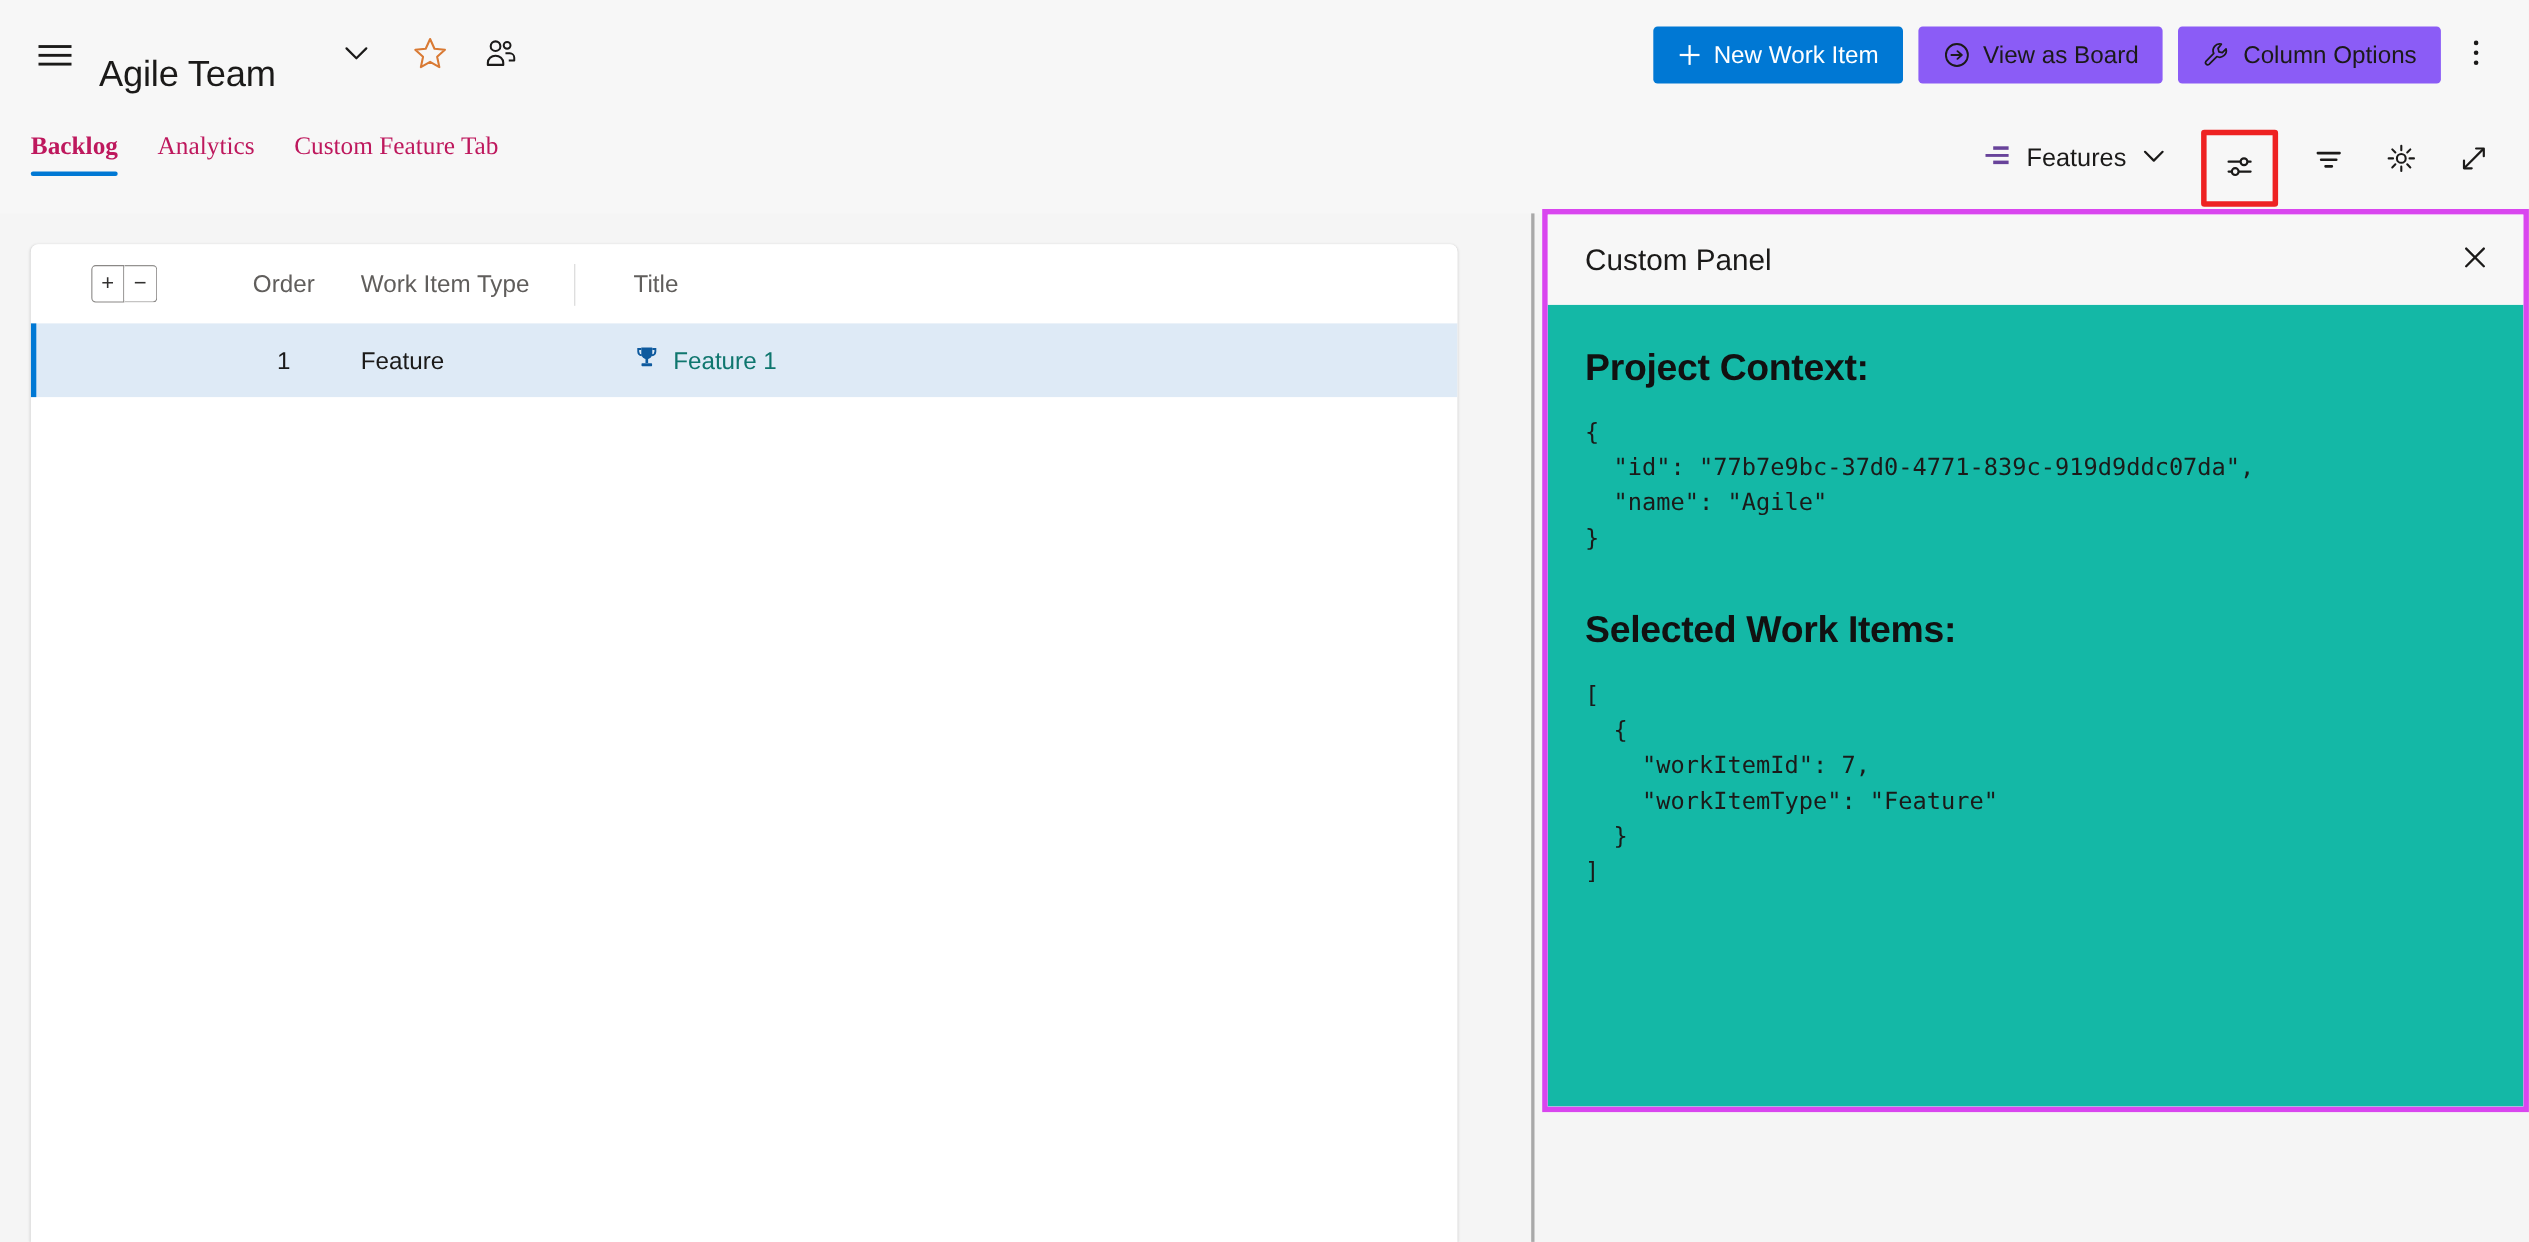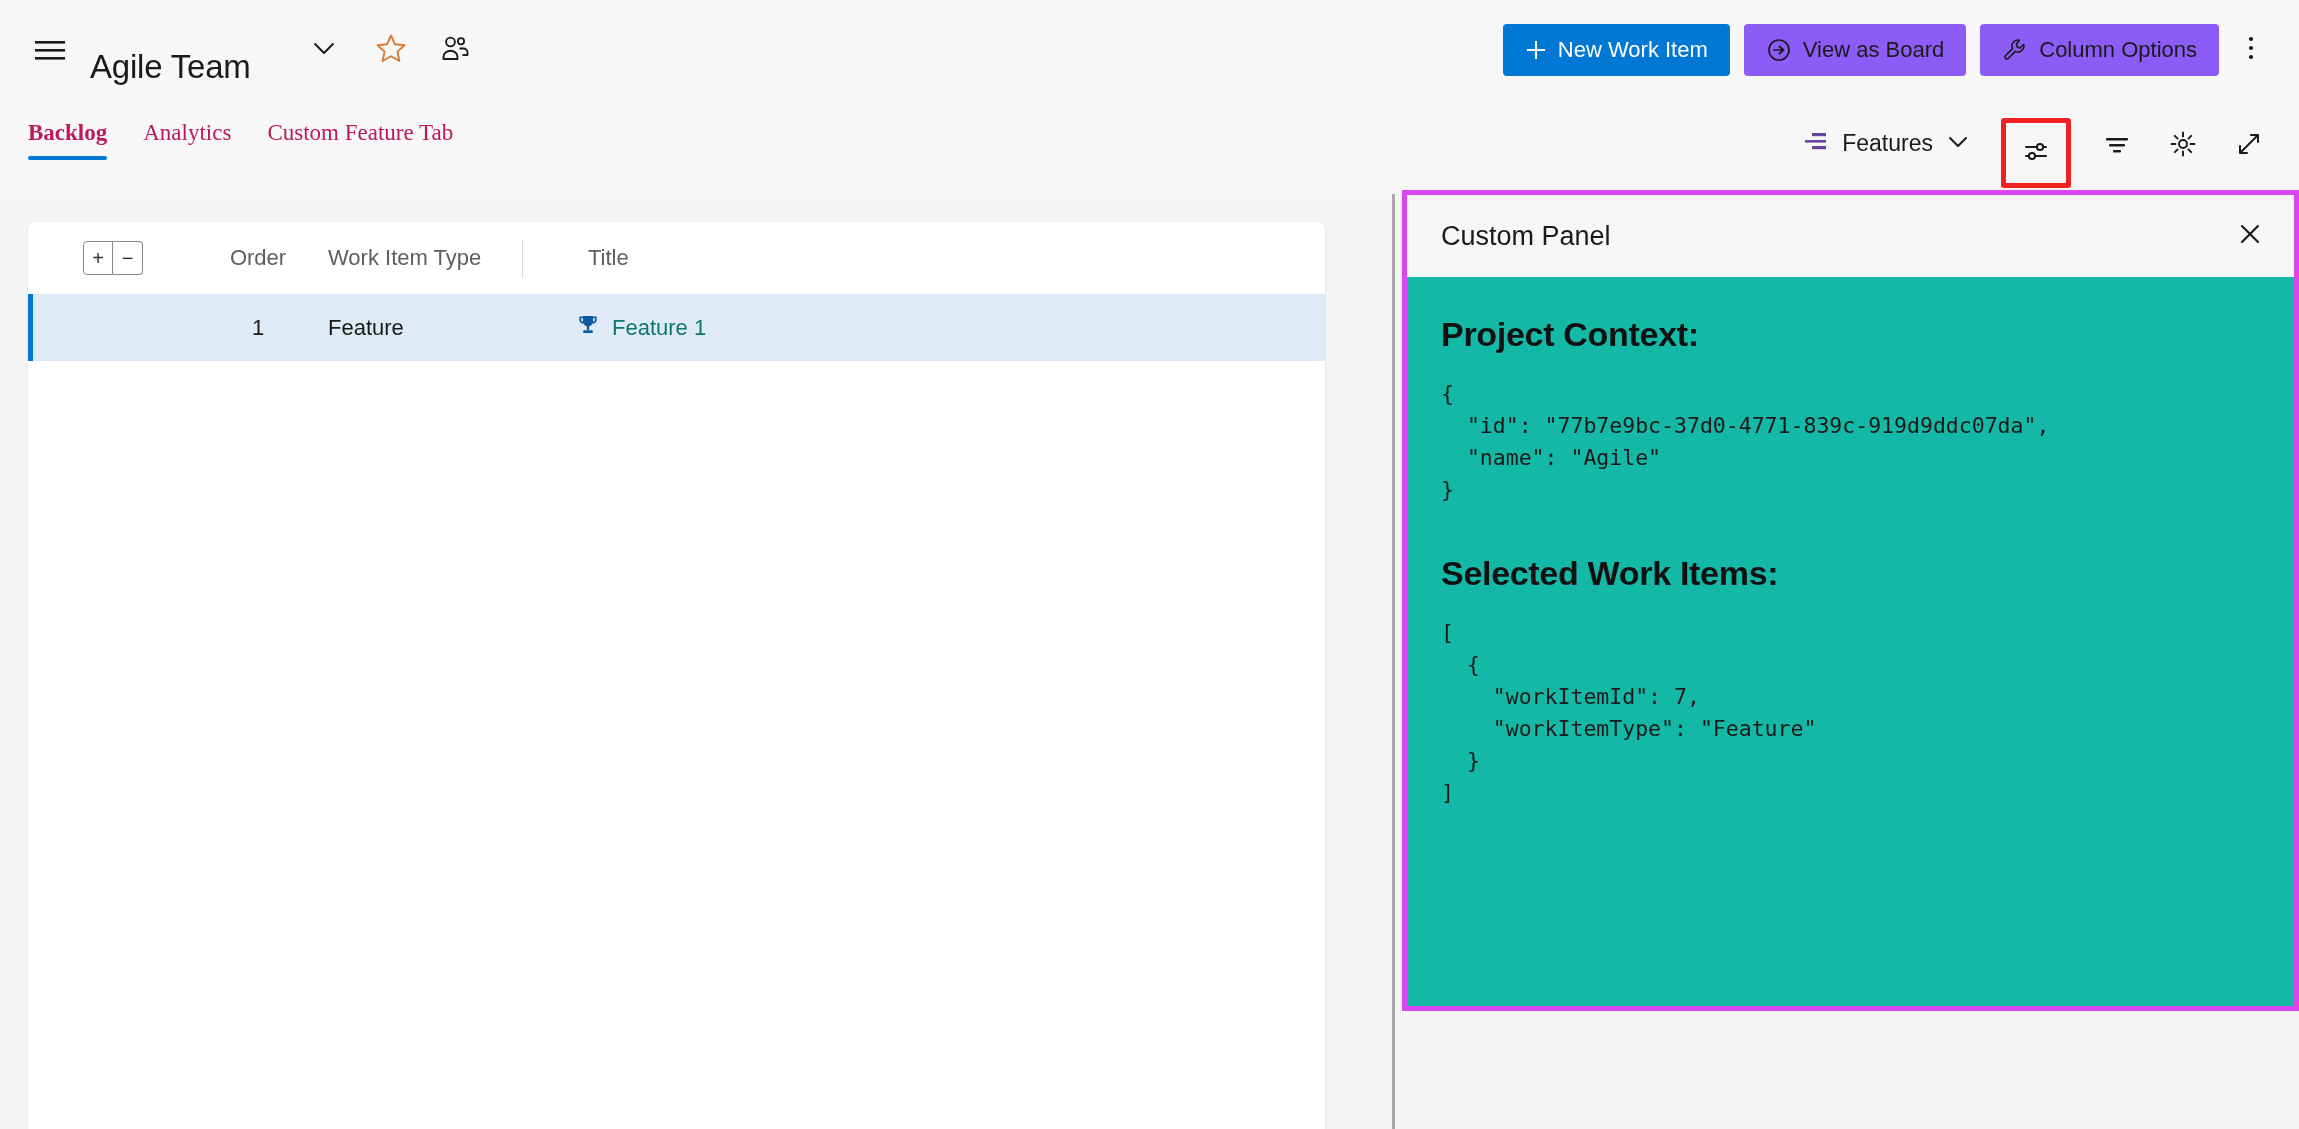--- a/index.html
+++ b/index.html
@@ -193,21 +193,21 @@
     font-size: 20px;
     color: #323130;
     background: #ffffff;
     cursor: pointer;
   }
   .exp-btn.left  { border-radius: 4px 0 0 4px; }
   .exp-btn.right { border-radius: 0 4px 4px 0; border-left: none; }
 
   .col-order { position: absolute; left: 185px; width: 90px; text-align: center; }
   .col-type  { position: absolute; left: 300px; }
-  .col-title { position: absolute; left: 548px; margin-left: 12px; }
+  .col-title { position: absolute; left: 548px; }
   .hdr-text {
     font-size: 22px;
     color: #605e5c;
     white-space: nowrap;
   }
   .col-divider {
     position: absolute;
     left: 494px; top: 18px;
     width: 1px; height: 38px;
     background: #d6d6d6;

